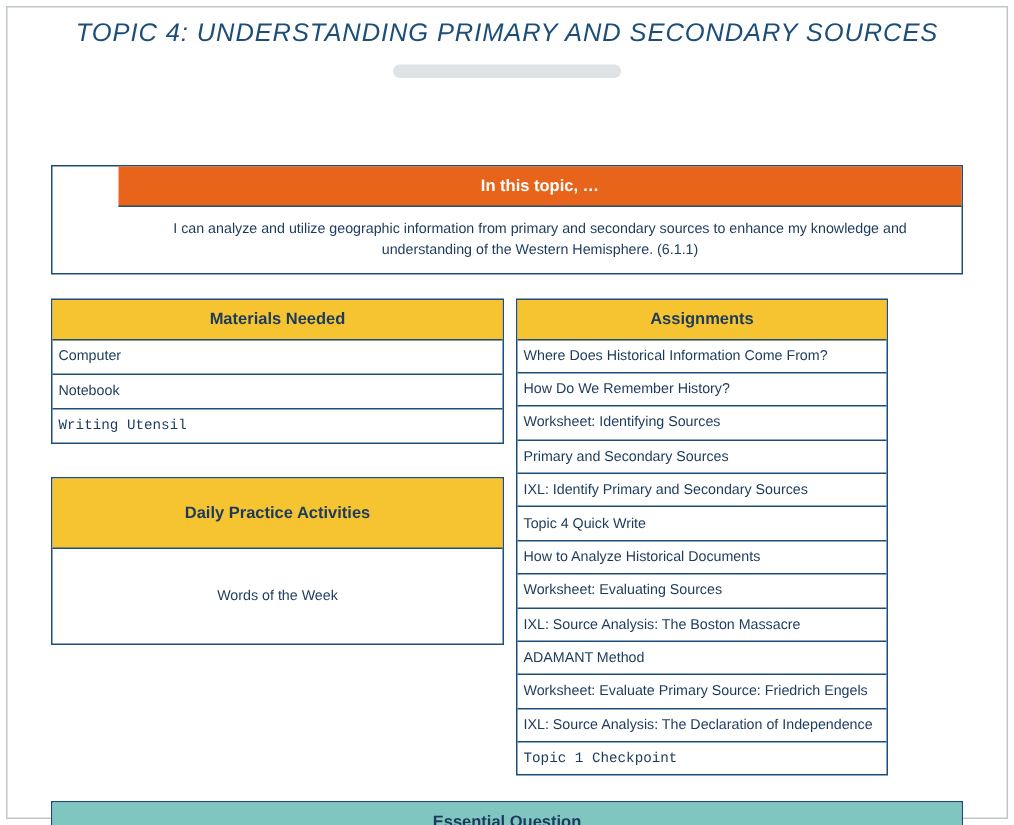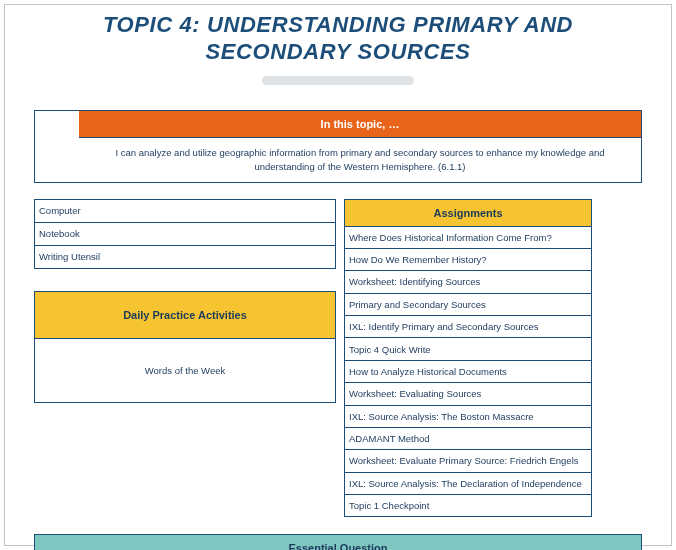--- a/index.html
+++ b/index.html
@@ -31,22 +31,22 @@
     box-sizing: border-box;
     pointer-events: none;
   }
 
   
   .title-block {
     padding: 12px 34px 0 34px;
     text-align: center;
   }
   .title {
-    font-size: 22px;
-    font-weight: bold;
+    font-size: 17px;
+    font-weight: normal;
     font-style: italic;
     letter-spacing: 0.6px;
     color: #1c4e79;
     line-height: 1.22;
     text-transform: uppercase;
   }
 
   
   .deco-bar {
     margin: 10px auto 0 auto;
@@ -106,21 +106,21 @@
 
   .materials .band-header { border-bottom: 1px solid #1c4e79; }
   .row-item {
     font-size: 9.5px;
     text-align: left;
     padding: 5.5px 4px;
     border-bottom: 1px solid #1c4e79;
     color: #1b3a5c;
     box-sizing: border-box;
   }
-  .row-item:last-child { border-bottom: none; }
+  .row-item:last-child { border-bottom: none; font-family: Liberation Mono, monospace; }
 
   .daily {
     margin-top: 22px;
   }
   .daily .band-header {
     padding: 17px 10px;
     border-bottom: 1px solid #1c4e79;
     font-size: 11px;
   }
   .daily-body {
@@ -156,20 +156,21 @@
     <div class="box topic-block">
       <div class="band-header band-orange">In this topic, …</div>
       <div class="band-body">I can analyze and utilize geographic information from primary and secondary sources to enhance my knowledge and understanding of the Western Hemisphere. (6.1.1)</div>
     </div>
 
     <div class="cols">
 
       <div class="col-left">
 
         <div class="box materials">
+          <div class="band-header band-yellow">Materials Needed</div>
           <div class="row-item">Computer</div>
           <div class="row-item">Notebook</div>
           <div class="row-item">Writing Utensil</div>
         </div>
 
         <div class="box daily">
           <div class="band-header band-yellow">Daily Practice Activities</div>
           <div class="daily-body">Words of the Week</div>
         </div>
 

